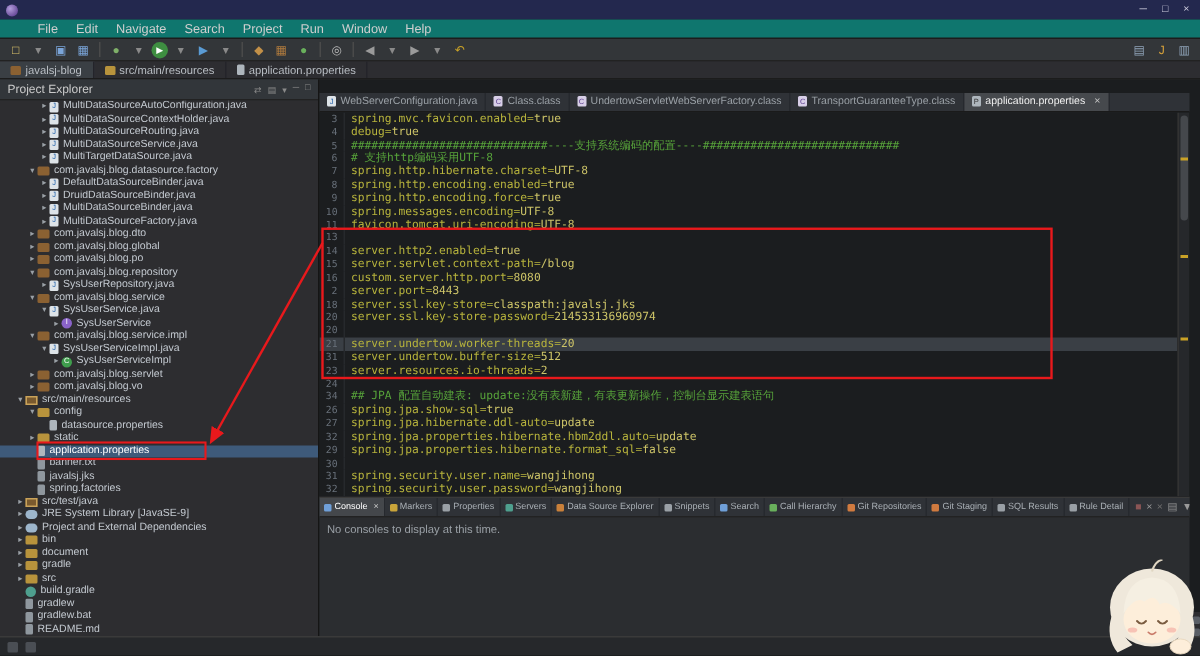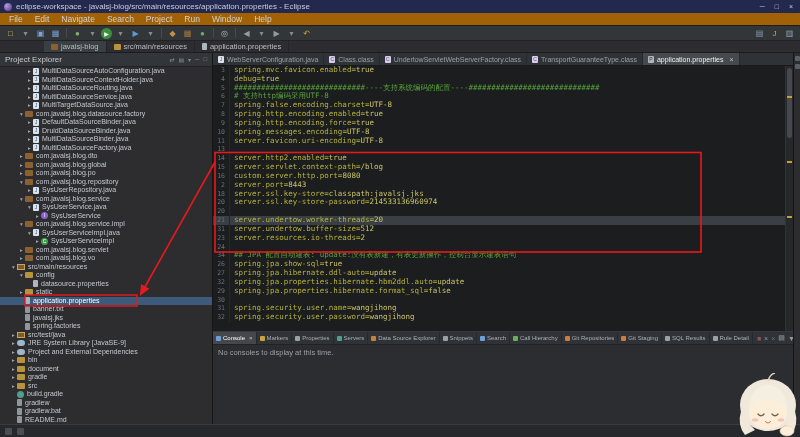--- a/index.html
+++ b/index.html
@@ -8,46 +8,46 @@
 
   
   .titlebar { height:13px; background:#23284e; display:flex; align-items:center;
     color:#c7cbe0; font-size:8px; padding:0 4px; }
   .ec-logo { width:8px; height:8px; border-radius:50%; flex:none;
     background:radial-gradient(circle at 35% 35%, #b39ddb, #4e2d81); margin-right:4px; }
   .win-controls { margin-left:auto; display:flex; gap:10px; font-size:7px; color:#ccd; padding-right:3px; }
   .win-controls span { cursor:default; }
 
   
-  .menubar { height:13px; background:#a16207; border-bottom:1px solid #1c1c1c;
-    display:flex; align-items:center; font-size:8.5px; color:#cfcfcf; padding-left:3px; }
+  .menubar { height:13px; background:#0f766e; border-bottom:1px solid #1c1c1c;
+    display:flex; align-items:center; font-size:8.5px; color:#cfcfcf; padding-left:19px; }
   .menu-item { padding:0 6px; }
 
   
   .toolbar { height:15px; background:#333639; border-bottom:1px solid #222;
     display:flex; align-items:center; padding:0 3px; }
   .tb-left, .tb-right { display:flex; align-items:center; }
   .tb-right { margin-left:auto; }
   .tbicon { width:13px; height:12px; display:inline-flex; align-items:center;
     justify-content:center; font-size:8px; margin:0 1px; border-radius:2px; }
   .tbicon.round { border-radius:50%; width:11px; height:11px; font-size:6px; }
   .tbsep { width:1px; height:10px; background:#4a4a4a; margin:0 3px; }
 
   
   .breadcrumb { height:12px; background:#2d2d31; border-bottom:1px solid #1c1c1c;
     display:flex; align-items:stretch; font-size:7.5px; color:#b9bec4; }
   .crumb { display:flex; align-items:center; padding:0 7px; gap:3px; border-right:1px solid #24242a; }
-  .crumb.first { background:#3a3f44;margin-left:44px; }
+  .crumb.first { background:#3a3f44; }
   .crumb-ic { width:7px; height:6px; border-radius:1px; flex:none; }
   .ci-project { background:#8b6132; }
   .ci-folder  { background:#b8933c; }
   .ci-props   { background:#aeb6bd; width:5px; height:7px; }
 
   
-  .main { display:flex; height:371px; }
+  .main { display:flex; height:371px;align-items:flex-end; }
 
   
   .explorer { width:213px; flex:none; background:#2d2d30; border-right:1px solid #151515;
     display:flex; flex-direction:column; }
   .explorer-header { height:14px; display:flex; align-items:center; font-size:8px;
     color:#cacaca; padding:0 5px; background:#32363a; border-bottom:1px solid #222; }
   .explorer-tools { margin-left:auto; color:#8a8a8a; font-size:6px; display:flex; gap:4px; }
   .tree { flex:1; overflow:hidden; }
   .trow { height:8.5px; display:flex; align-items:center; font-size:7px;
     color:#c3c9d0; white-space:nowrap; overflow:hidden; line-height:8.5px; }
@@ -124,21 +124,20 @@
   
   .annotation { position:absolute; left:0; top:0; width:800px; height:437px;
     pointer-events:none; z-index:40; }
   .mascot { position:absolute; right:1px; bottom:0; width:62px; height:64px; z-index:50; }
 </style>
 </head>
 <body>
 
 <div class="titlebar">
   <span class="ec-logo"></span>
-  <span>eclipse-workspace - javalsj-blog/src/main/resources/application.properties - Eclipse</span>
   <div class="win-controls">
     <span>─</span>
     <span>□</span>
     <span>×</span>
   </div>
 </div>
 
 <div class="menubar" id="menubar">
     <span class="menu-item">File</span>
     <span class="menu-item">Edit</span>
@@ -447,25 +446,25 @@
           <span>application.properties</span>
           <span class="close">×</span>
         </div>
       </div>
     <div class="editor">
       <div class="code" id="code">
           <div class="line"><span class="ln">3</span><span class="k">spring.mvc.favicon.enabled</span><span class="eq">=</span><span class="v">true</span></div>
           <div class="line"><span class="ln">4</span><span class="k">debug</span><span class="eq">=</span><span class="v">true</span></div>
           <div class="line"><span class="ln">5</span><span class="cm">#############################----支持系统编码的配置----#############################</span></div>
           <div class="line"><span class="ln">6</span><span class="cm"># 支持http编码采用UTF-8</span></div>
-          <div class="line"><span class="ln">7</span><span class="k">spring.false.encoding.charset</span><span class="eq">=</span><span class="v">UTF-8</span></div>
+          <div class="line"><span class="ln">7</span><span class="k">spring.http.hibernate.charset</span><span class="eq">=</span><span class="v">UTF-8</span></div>
           <div class="line"><span class="ln">8</span><span class="k">spring.http.encoding.enabled</span><span class="eq">=</span><span class="v">true</span></div>
           <div class="line"><span class="ln">9</span><span class="k">spring.http.encoding.force</span><span class="eq">=</span><span class="v">true</span></div>
           <div class="line"><span class="ln">10</span><span class="k">spring.messages.encoding</span><span class="eq">=</span><span class="v">UTF-8</span></div>
-          <div class="line"><span class="ln">11</span><span class="k">server.favicon.uri-encoding</span><span class="eq">=</span><span class="v">UTF-8</span></div>
+          <div class="line"><span class="ln">11</span><span class="k">favicon.tomcat.uri-encoding</span><span class="eq">=</span><span class="v">UTF-8</span></div>
           <div class="line"><span class="ln">13</span></div>
           <div class="line"><span class="ln">14</span><span class="k">server.http2.enabled</span><span class="eq">=</span><span class="v">true</span></div>
           <div class="line"><span class="ln">15</span><span class="k">server.servlet.context-path</span><span class="eq">=</span><span class="v">/blog</span></div>
           <div class="line"><span class="ln">16</span><span class="k">custom.server.http.port</span><span class="eq">=</span><span class="v">8080</span></div>
           <div class="line"><span class="ln">2</span><span class="k">server.port</span><span class="eq">=</span><span class="v">8443</span></div>
           <div class="line"><span class="ln">18</span><span class="k">server.ssl.key-store</span><span class="eq">=</span><span class="v">classpath:javalsj.jks</span></div>
           <div class="line"><span class="ln">20</span><span class="k">server.ssl.key-store-password</span><span class="eq">=</span><span class="v">214533136960974</span></div>
           <div class="line"><span class="ln">20</span><span> </span></div>
           <div class="line hl"><span class="ln">21</span><span class="k">server.undertow.worker-threads</span><span class="eq">=</span><span class="v">20</span></div>
           <div class="line"><span class="ln">31</span><span class="k">server.undertow.buffer-size</span><span class="eq">=</span><span class="v">512</span></div>

